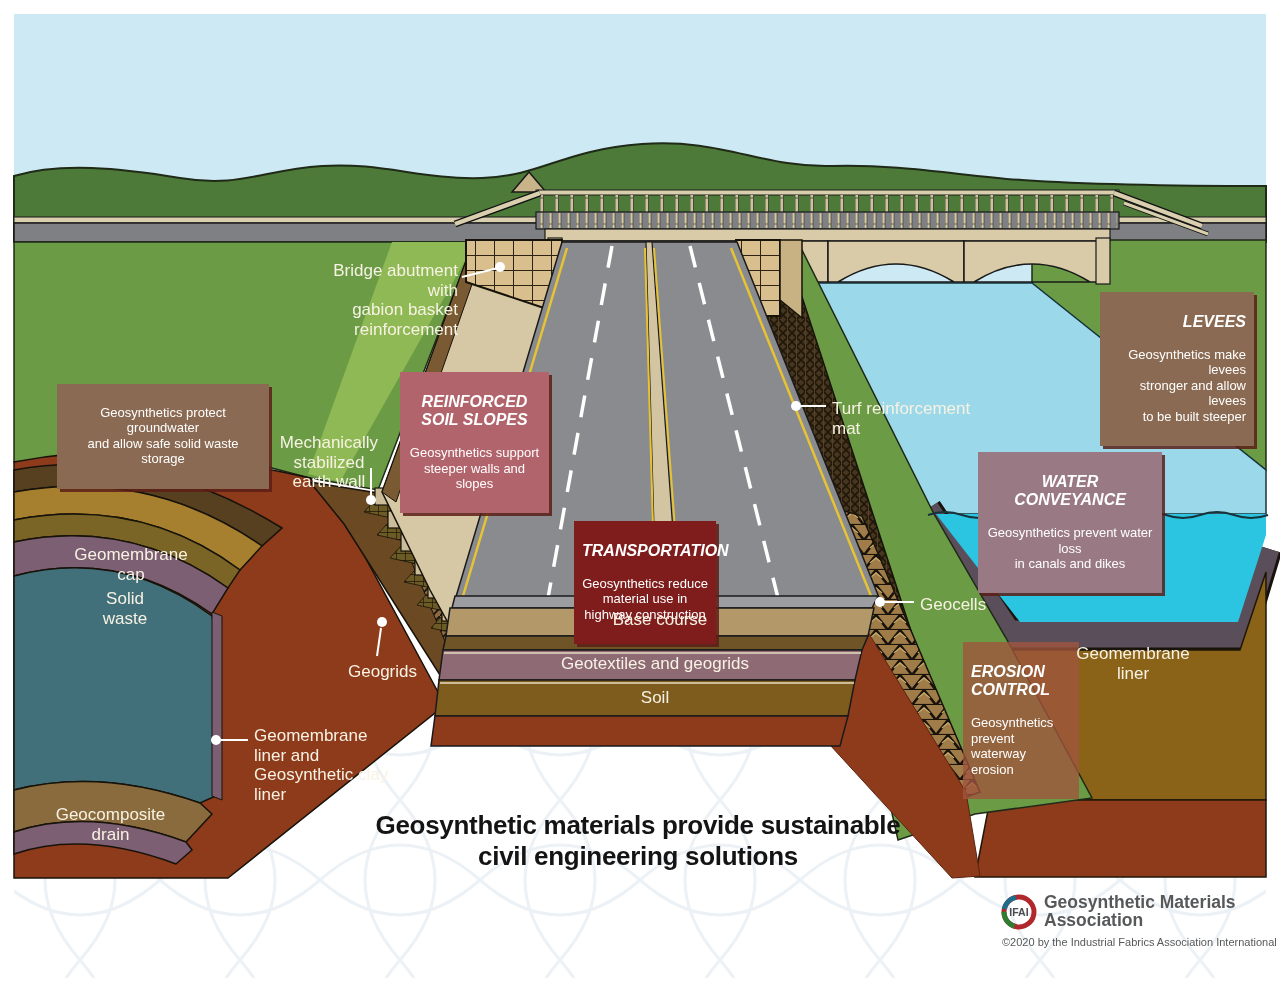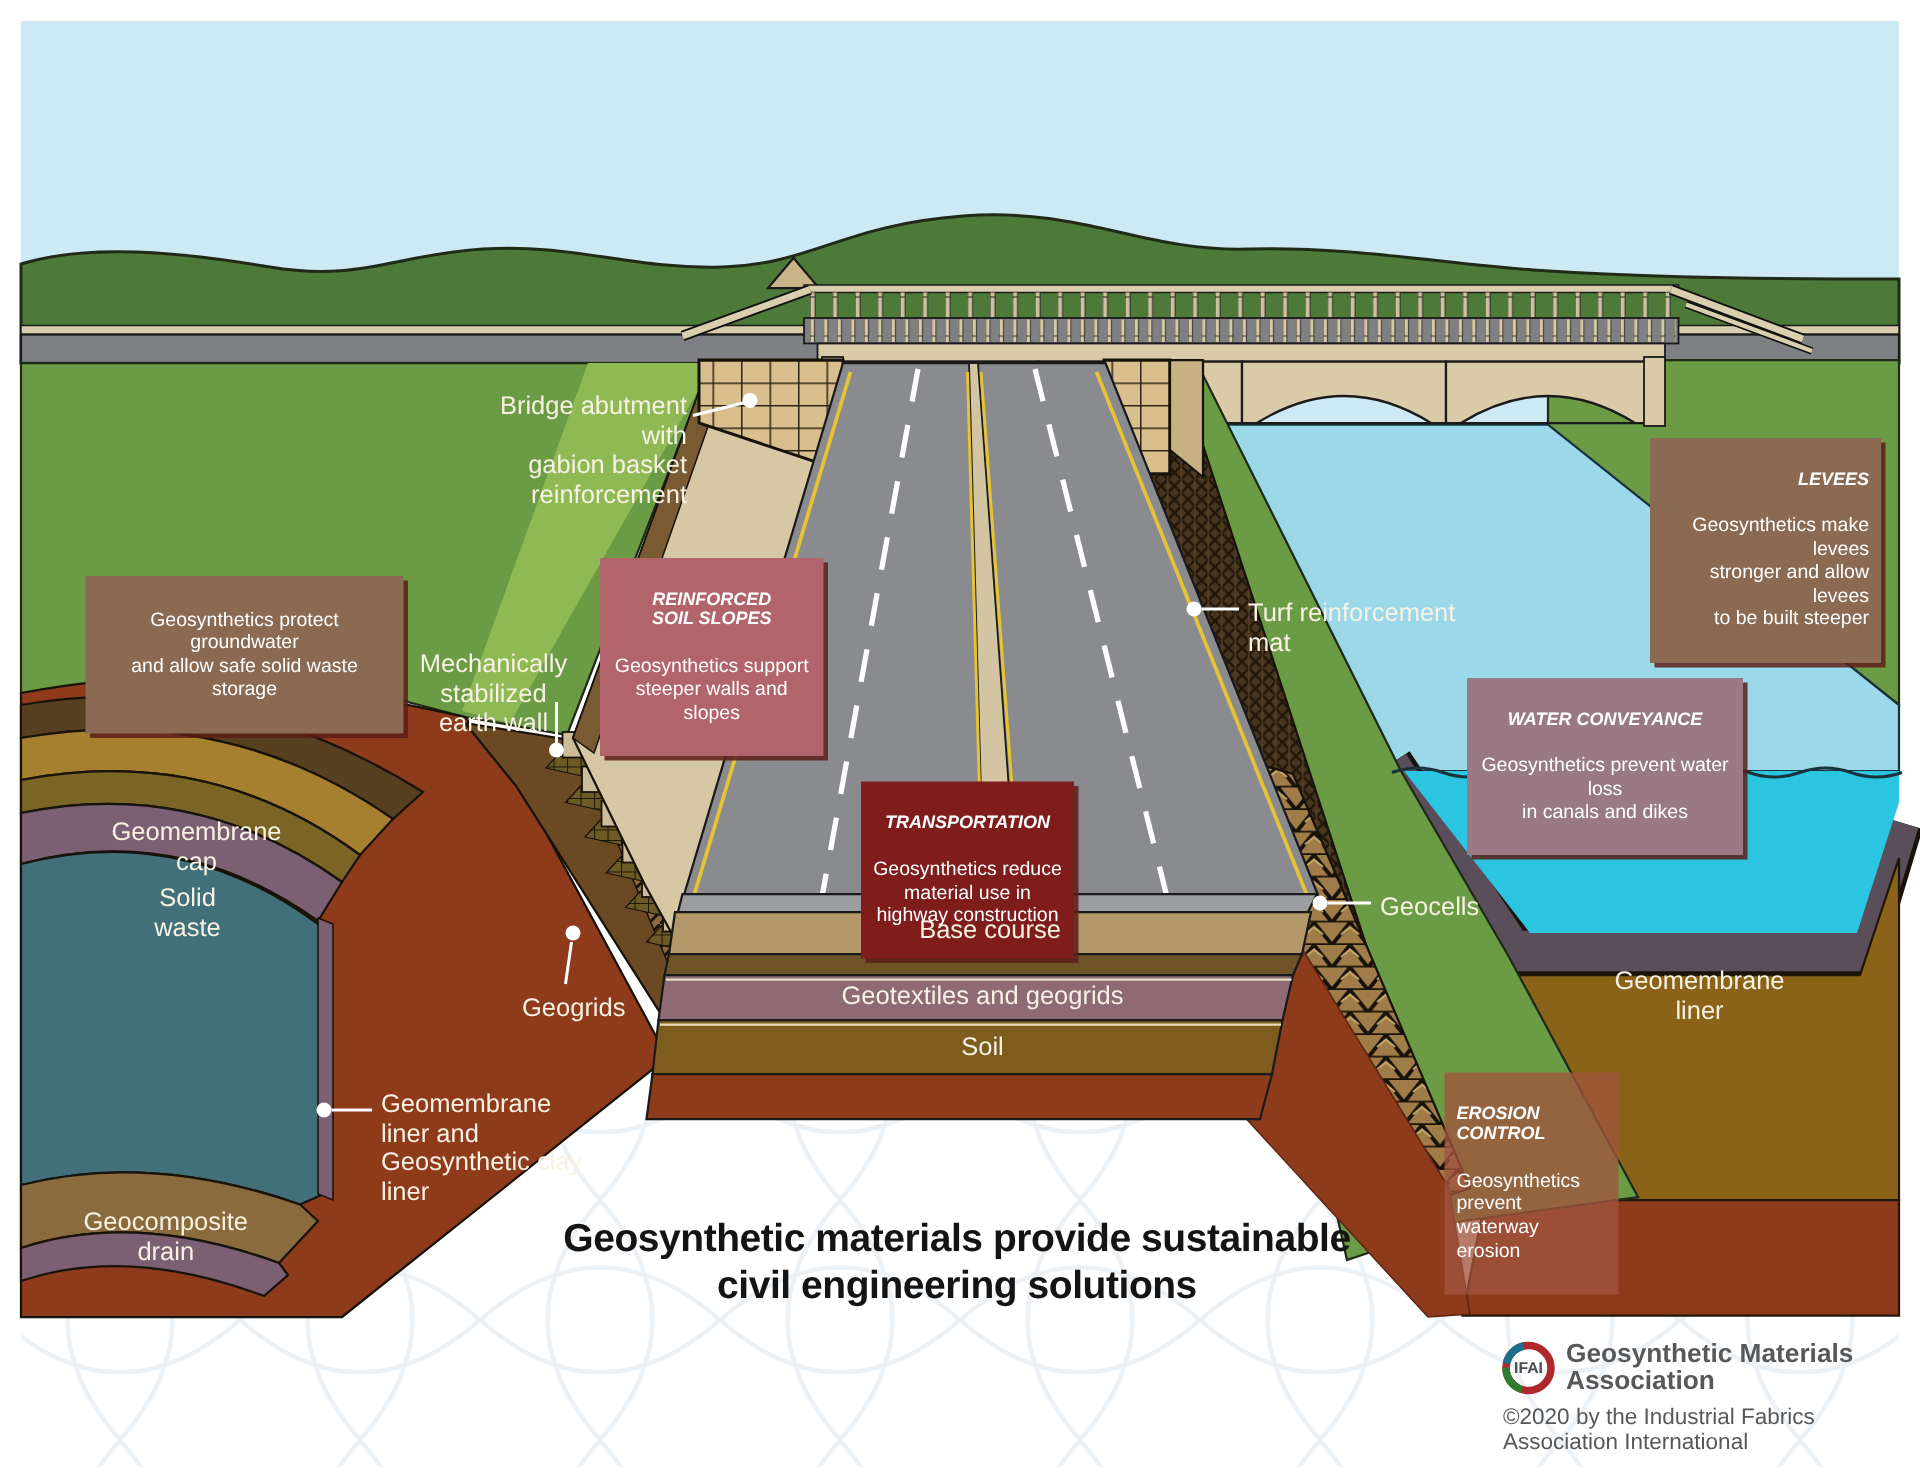--- a/index.html
+++ b/index.html
@@ -3,29 +3,29 @@
 <meta charset="utf-8">
 <style>
   html,body{margin:0;padding:0;background:#fff;}
   #poster{position:relative;width:1280px;height:989px;background:#ffffff;overflow:hidden;
           font-family:"Liberation Sans",sans-serif;}
   #art{position:absolute;left:0;top:0;}
   .lbl{position:absolute;color:#f7f2e3;font-size:17px;line-height:1.15;white-space:pre-line;}
   .ctr{text-align:center;} .rgt{text-align:right;}
   .callout{position:absolute;color:#fff;padding:5px 8px 6px;white-space:pre-line;
            font-size:13px;line-height:1.2;box-shadow:3px 3px 0 rgba(92,29,22,.85);}
-  .callout .ct{font-weight:700;font-style:italic;font-size:12px;line-height:1.15;}
+  .callout .ct{font-weight:700;font-style:italic;font-size:16px;line-height:1.15;}
   .title{position:absolute;color:#141414;font-weight:700;font-size:26px;line-height:1.18;
          text-align:center;white-space:pre-line;letter-spacing:-0.3px;}
   .logo{position:absolute;display:flex;align-items:flex-start;}
   .logo-ring{position:relative;width:38px;height:38px;flex:0 0 auto;}
   .logo-ring span{position:absolute;left:0;top:0;width:38px;height:38px;display:flex;
          align-items:center;justify-content:center;font-size:10.5px;font-weight:700;color:#4d4d4f;}
   .org{margin-left:6px;font-weight:700;font-size:17.5px;line-height:1.05;color:#57585a;white-space:pre-line;}
-  .copyright{position:absolute;font-size:15px;color:#57585a;}
+  .copyright{position:absolute;font-size:11px;color:#57585a;}
 </style>
 </head>
 <body>
 
 <div id="poster">
 
 <svg id="art" width="1280" height="989" viewBox="0 0 1280 989">
   <defs>
     <pattern id="netPat" width="160" height="160" patternUnits="userSpaceOnUse">
       <path d="M0,80 Q80,10 160,80 M0,80 Q80,150 160,80 M80,0 Q10,80 80,160 M80,0 Q150,80 80,160" fill="none" stroke="#dde6ef" stroke-width="3"></path>
@@ -228,21 +228,21 @@
   <div class="ct">LEVEES</div>
   <div>Geosynthetics make levees
 stronger and allow levees
 to be built steeper</div>
 </div>
 <div class="callout ctr" style="left: 978px; top: 452px; width: 168px; background: rgb(153, 122, 132);">
   <div class="ct">WATER CONVEYANCE</div>
   <div>Geosynthetics prevent water loss
 in canals and dikes</div>
 </div>
-<div class="callout" style="left: 963px; top: 715px; width: 100px; box-shadow: none; background: rgba(160, 85, 62, 0.78);">
+<div class="callout" style="left: 963px; top: 642px; width: 100px; box-shadow: none; background: rgba(160, 85, 62, 0.78);">
   <div class="ct">EROSION
 CONTROL</div>
   <div>Geosynthetics
 prevent waterway
 erosion</div>
 </div>
 
 <div class="lbl rgt" style="left:308px;top:261px;width:150px;">Bridge abutment with
 gabion basket reinforcement</div>
 <div class="lbl ctr" style="left:278px;top:433px;width:102px;">Mechanically

